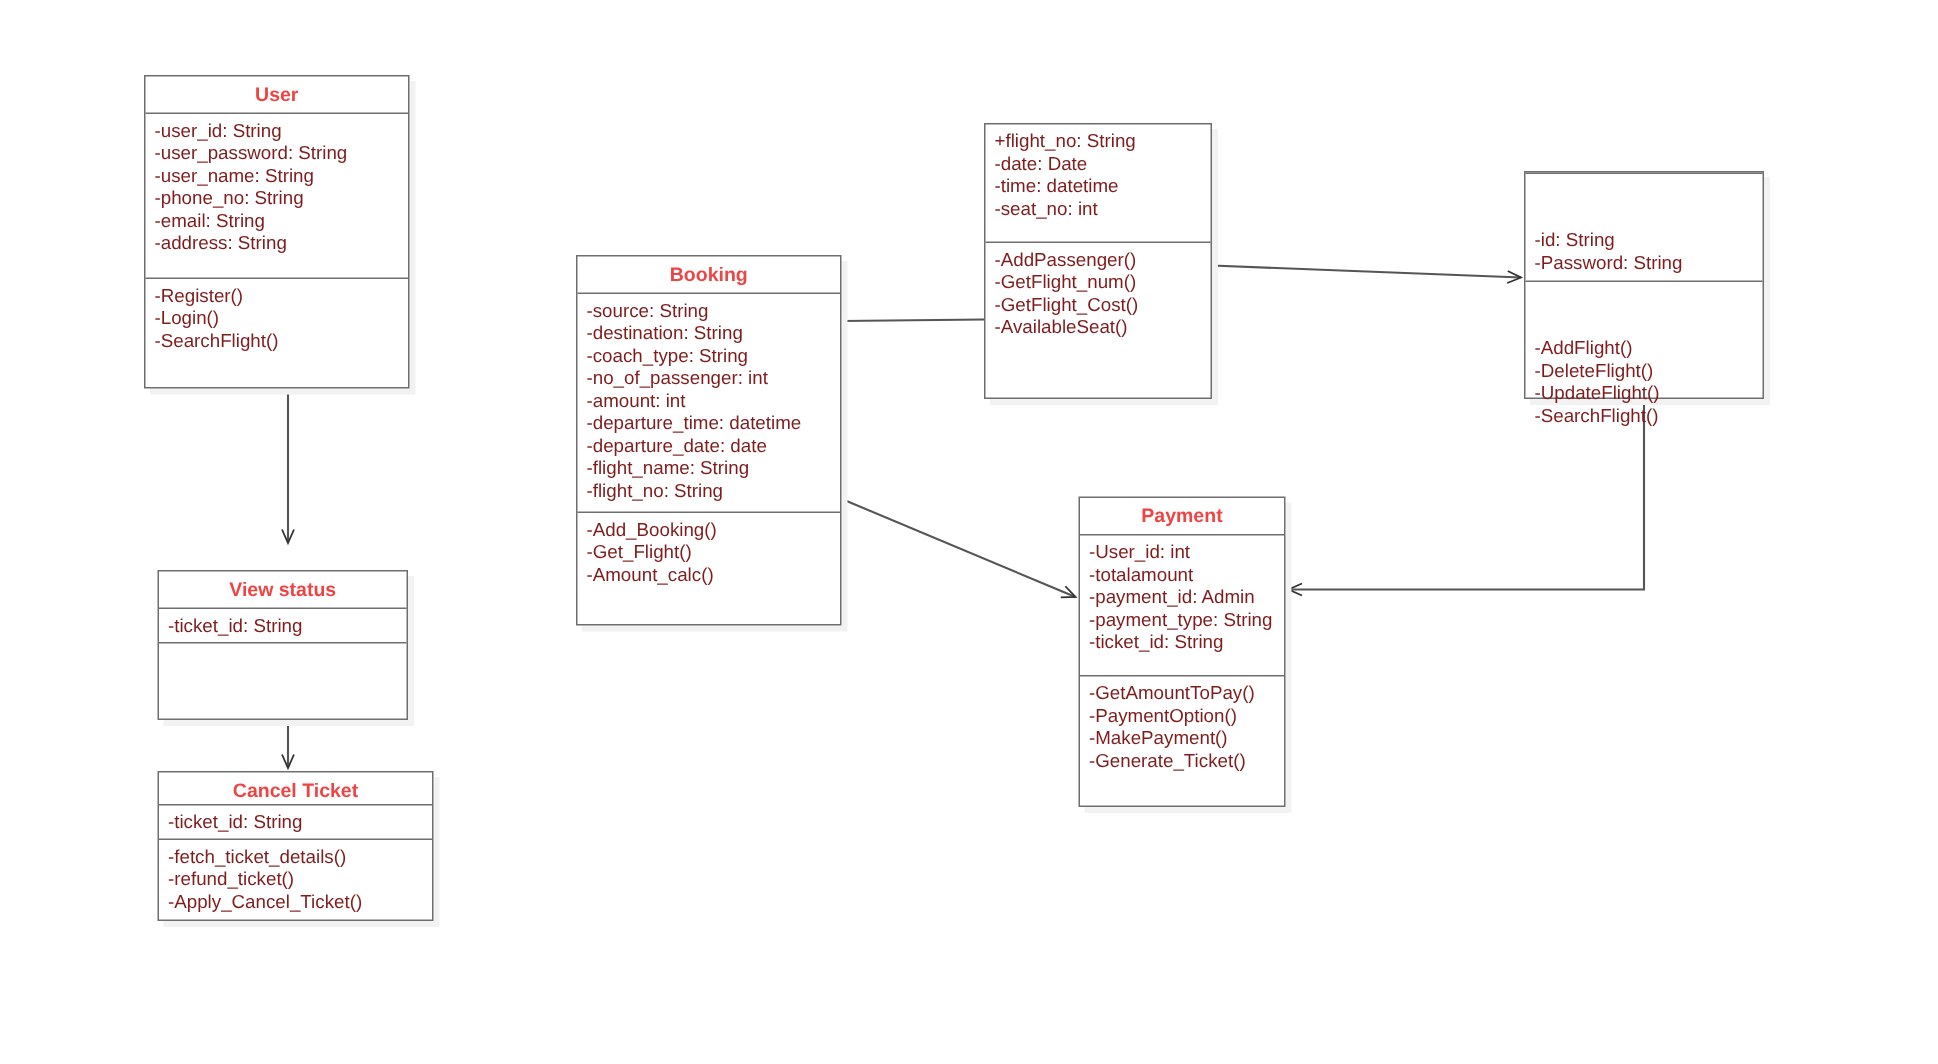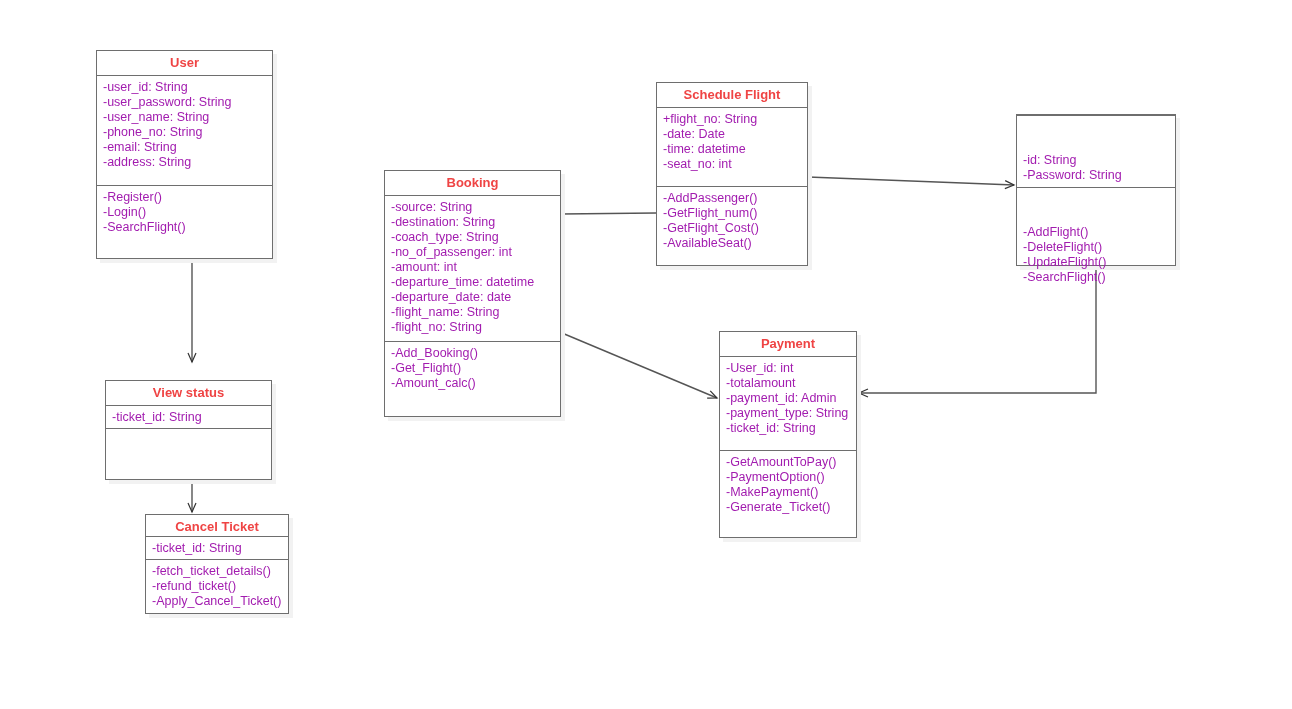--- a/index.html
+++ b/index.html
@@ -34,21 +34,21 @@
     color: #ef4444;
     border-bottom: 1.5px solid #6e6e6e;
     white-space: nowrap;
     overflow: hidden;
   }
   .uml-compartment {
     box-sizing: border-box;
     padding: 4px 5px 4px 6px;
     font-size: 12.5px;
     line-height: 15px;
-    color: #a21caf;
+    color: #7f1d1d;
   }
   .uml-compartment.attrs {
     border-bottom: 1.5px solid #6e6e6e;
   }
   .uml-compartment.ops {
     flex: 1 1 auto;
   }
   .uml-row {
     white-space: nowrap;
     overflow: hidden;
@@ -99,21 +99,21 @@
           <div class="uml-row">-Login()</div>
           <div class="uml-row">-SearchFlight()</div>
         </div>
       </div>
       <div class="uml-class" style="left: 105px; top: 364px; width: 167px; height: 100px; margin-top: 16px;">
         <div class="uml-header">View status</div>
         <div class="uml-compartment attrs" style="height: 23px;">
           <div class="uml-row">-ticket_id: String</div>
         </div>
       </div>
-      <div class="uml-class" style="left: 105px; top: 514px; width: 144px; height: 100px; margin-left: 40px;">
+      <div class="uml-class" style="left: 105px; top: 514px; width: 184px; height: 100px;">
         <div class="uml-header">Cancel Ticket</div>
         <div class="uml-compartment attrs" style="height: 23px;">
           <div class="uml-row">-ticket_id: String</div>
         </div>
         <div class="uml-compartment ops">
           <div class="uml-row">-fetch_ticket_details()</div>
           <div class="uml-row">-refund_ticket()</div>
           <div class="uml-row">-Apply_Cancel_Ticket()</div>
         </div>
       </div>
@@ -130,21 +130,20 @@
           <div class="uml-row">-flight_name: String</div>
           <div class="uml-row">-flight_no: String</div>
         </div>
         <div class="uml-compartment ops">
           <div class="uml-row">-Add_Booking()</div>
           <div class="uml-row">-Get_Flight()</div>
           <div class="uml-row">-Amount_calc()</div>
         </div>
       </div>
       <div class="uml-class" style="left: 656px; top: 82px; width: 152px; height: 184px;">
-        <div class="uml-header">Schedule Flight</div>
         <div class="uml-compartment attrs" style="height: 79px;">
           <div class="uml-row">+flight_no: String</div>
           <div class="uml-row">-date: Date</div>
           <div class="uml-row">-time: datetime</div>
           <div class="uml-row">-seat_no: int</div>
         </div>
         <div class="uml-compartment ops">
           <div class="uml-row">-AddPassenger()</div>
           <div class="uml-row">-GetFlight_num()</div>
           <div class="uml-row">-GetFlight_Cost()</div>

